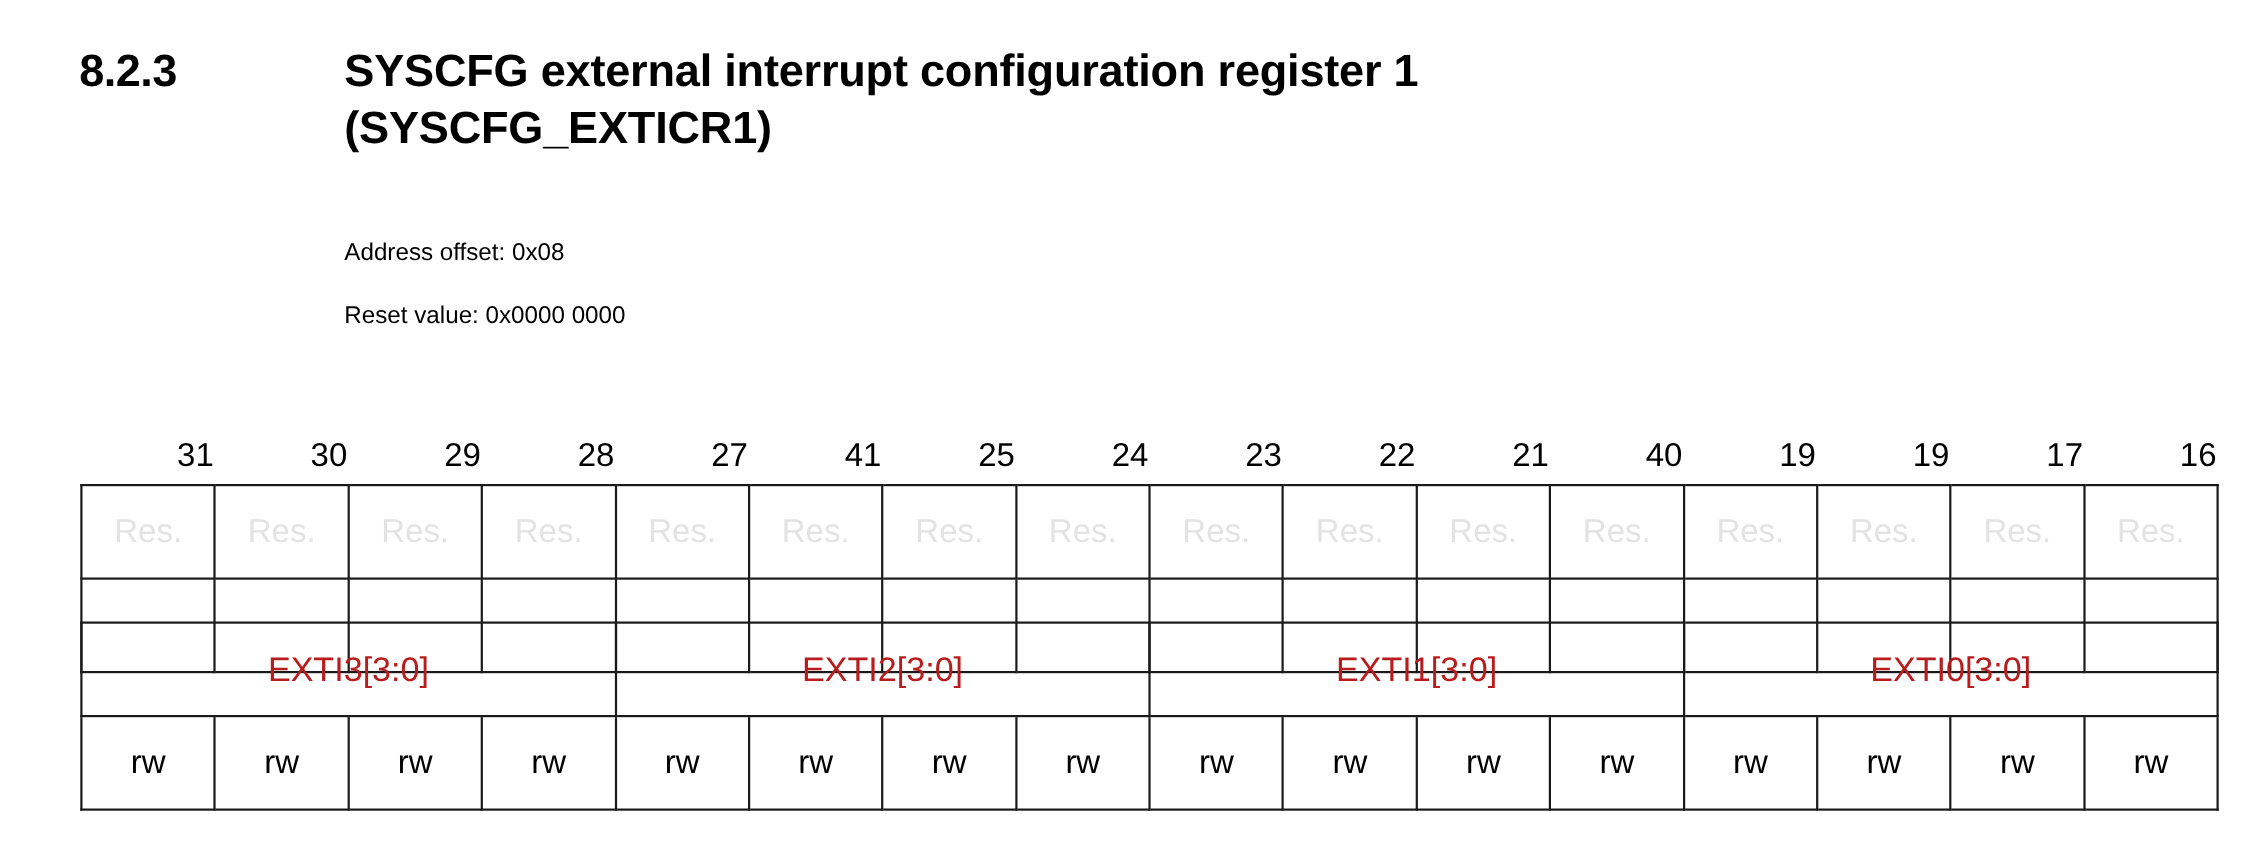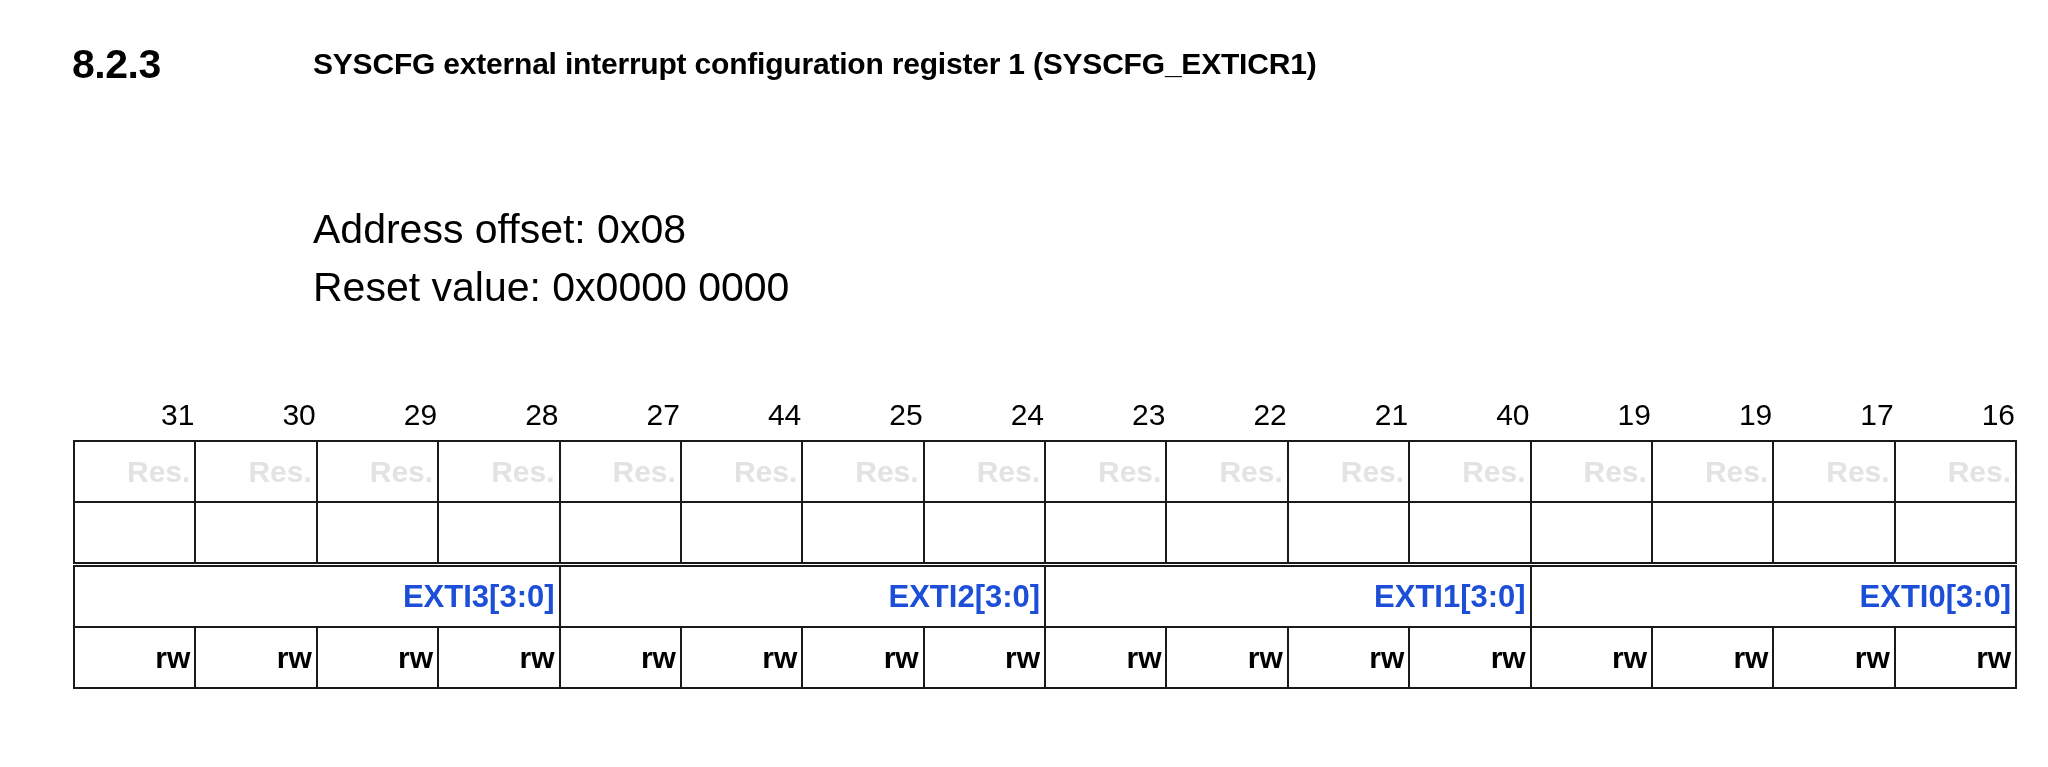--- a/index.html
+++ b/index.html
@@ -36,34 +36,34 @@
   .heading-number {
     width: 241px;
     flex: 0 0 241px;
     font-size: 41px;
     font-weight: bold;
     line-height: 52px;
     letter-spacing: -0.5px;
   }
   .heading-title {
     flex: 1 1 auto;
-    font-size: 30px;
+    font-size: 41px;
     font-weight: bold;
     line-height: 52px;
     max-width: 1260px;
     letter-spacing: -0.2px;
   }
 
   
   .meta {
     position: absolute;
     left: 313px;
   }
   .meta-line {
-    font-size: 41px;
+    font-size: 22px;
     line-height: 38px;
     white-space: nowrap;
   }
   #meta-address { top: 210px; }
   #meta-reset   { top: 268px; }
 
   
   .reg-block {
     position: absolute;
     left: 73px;
@@ -88,35 +88,34 @@
   .reg-table {
     width: 1942px;
     border-collapse: collapse;
     table-layout: fixed;
     border: 2px solid #1a1a1a;
   }
   .reg-table col { width: 121.375px; }
   .reg-table td {
     border: 2px solid #1a1a1a;
     height: 51px;
-    text-align: right;
+    text-align: center;
     vertical-align: middle;
     font-size: 30px;
-    padding: 4px;
-    font-weight: bold;
+    padding: 16px;
   }
   td.res-cell {
     color: #e3e3e3;
   }
   td.empty-cell {
     color: transparent;
   }
   td.field-cell {
     font-size: 31px;
-    color: #1d4ed8;
+    color: #b91c1c;
   }
   td.access-cell {
     font-size: 30px;
     color: #000;
     margin-left: 41px;
   }
 </style>
 </head>
 <body>
 
@@ -130,21 +129,21 @@
   <div class="meta meta-line" id="meta-address">Address offset: 0x08</div>
   <div class="meta meta-line" id="meta-reset">Reset value: 0x0000 0000</div>
 
   <div class="reg-block" id="reg-block-high">
     <div class="bitnum-row" id="bitnums-high">
         <div class="bitnum">31</div>
         <div class="bitnum">30</div>
         <div class="bitnum">29</div>
         <div class="bitnum">28</div>
         <div class="bitnum">27</div>
-        <div class="bitnum">44</div>
+        <div class="bitnum">41</div>
         <div class="bitnum">25</div>
         <div class="bitnum">24</div>
         <div class="bitnum">23</div>
         <div class="bitnum">22</div>
         <div class="bitnum">21</div>
         <div class="bitnum">40</div>
         <div class="bitnum">19</div>
         <div class="bitnum">19</div>
         <div class="bitnum">17</div>
         <div class="bitnum">16</div>

